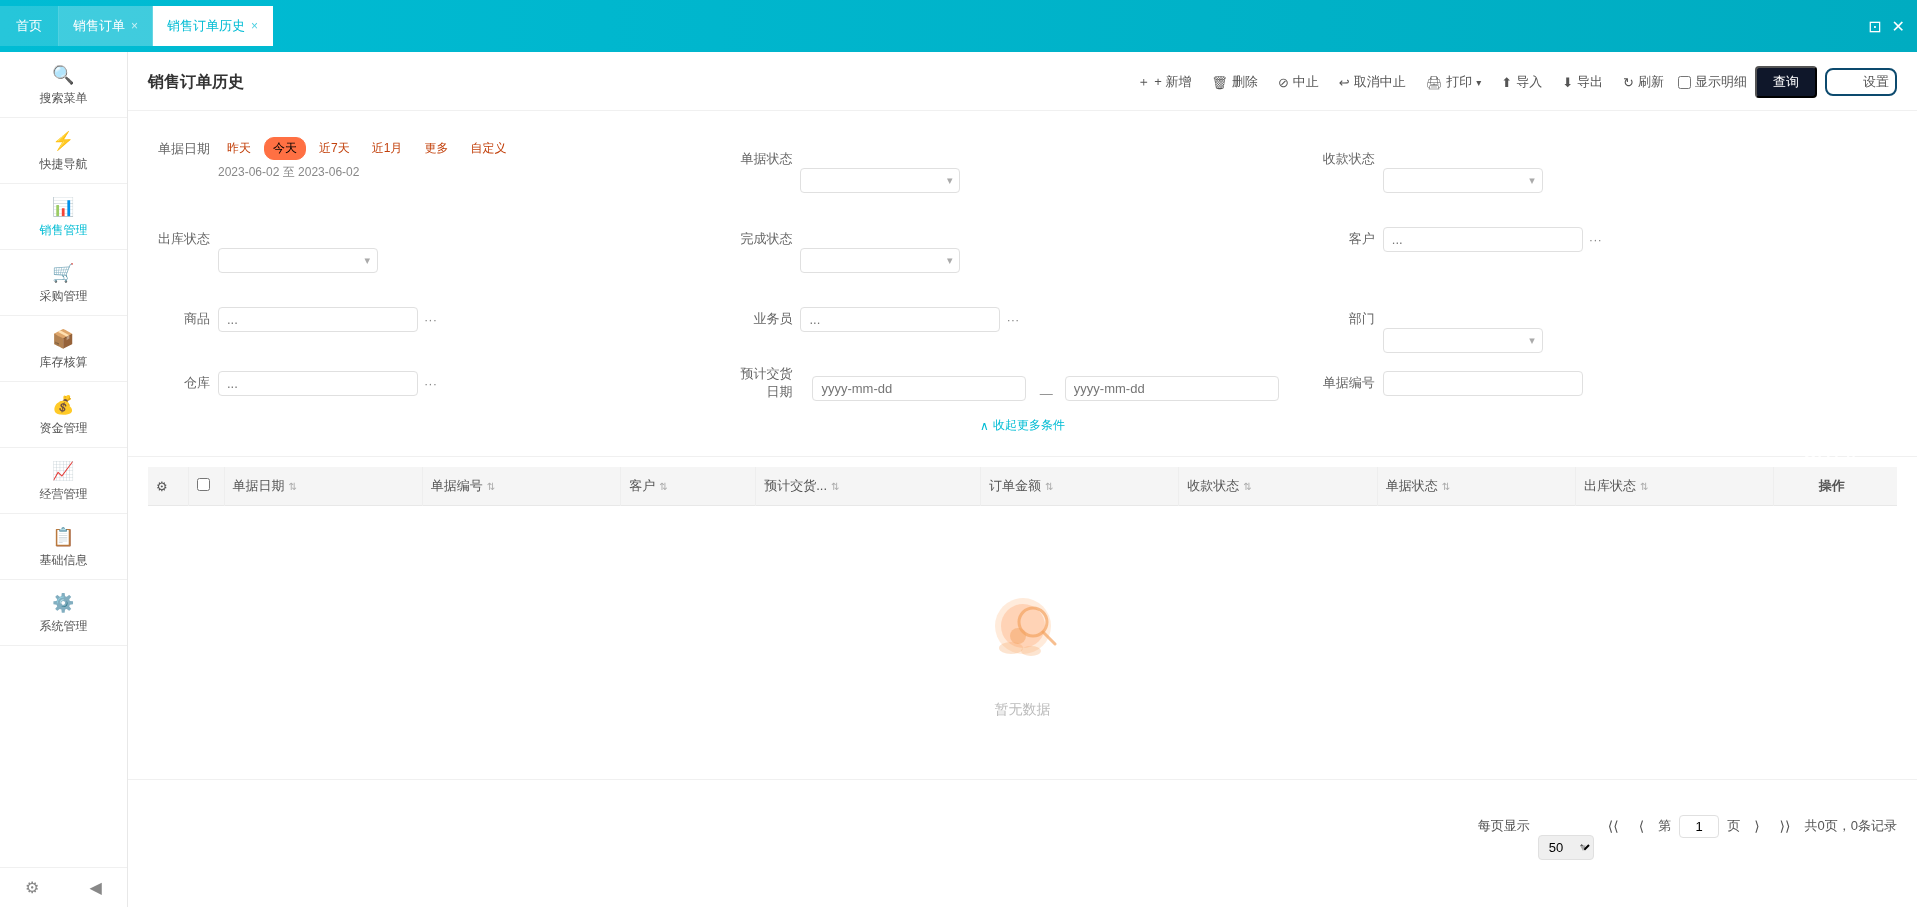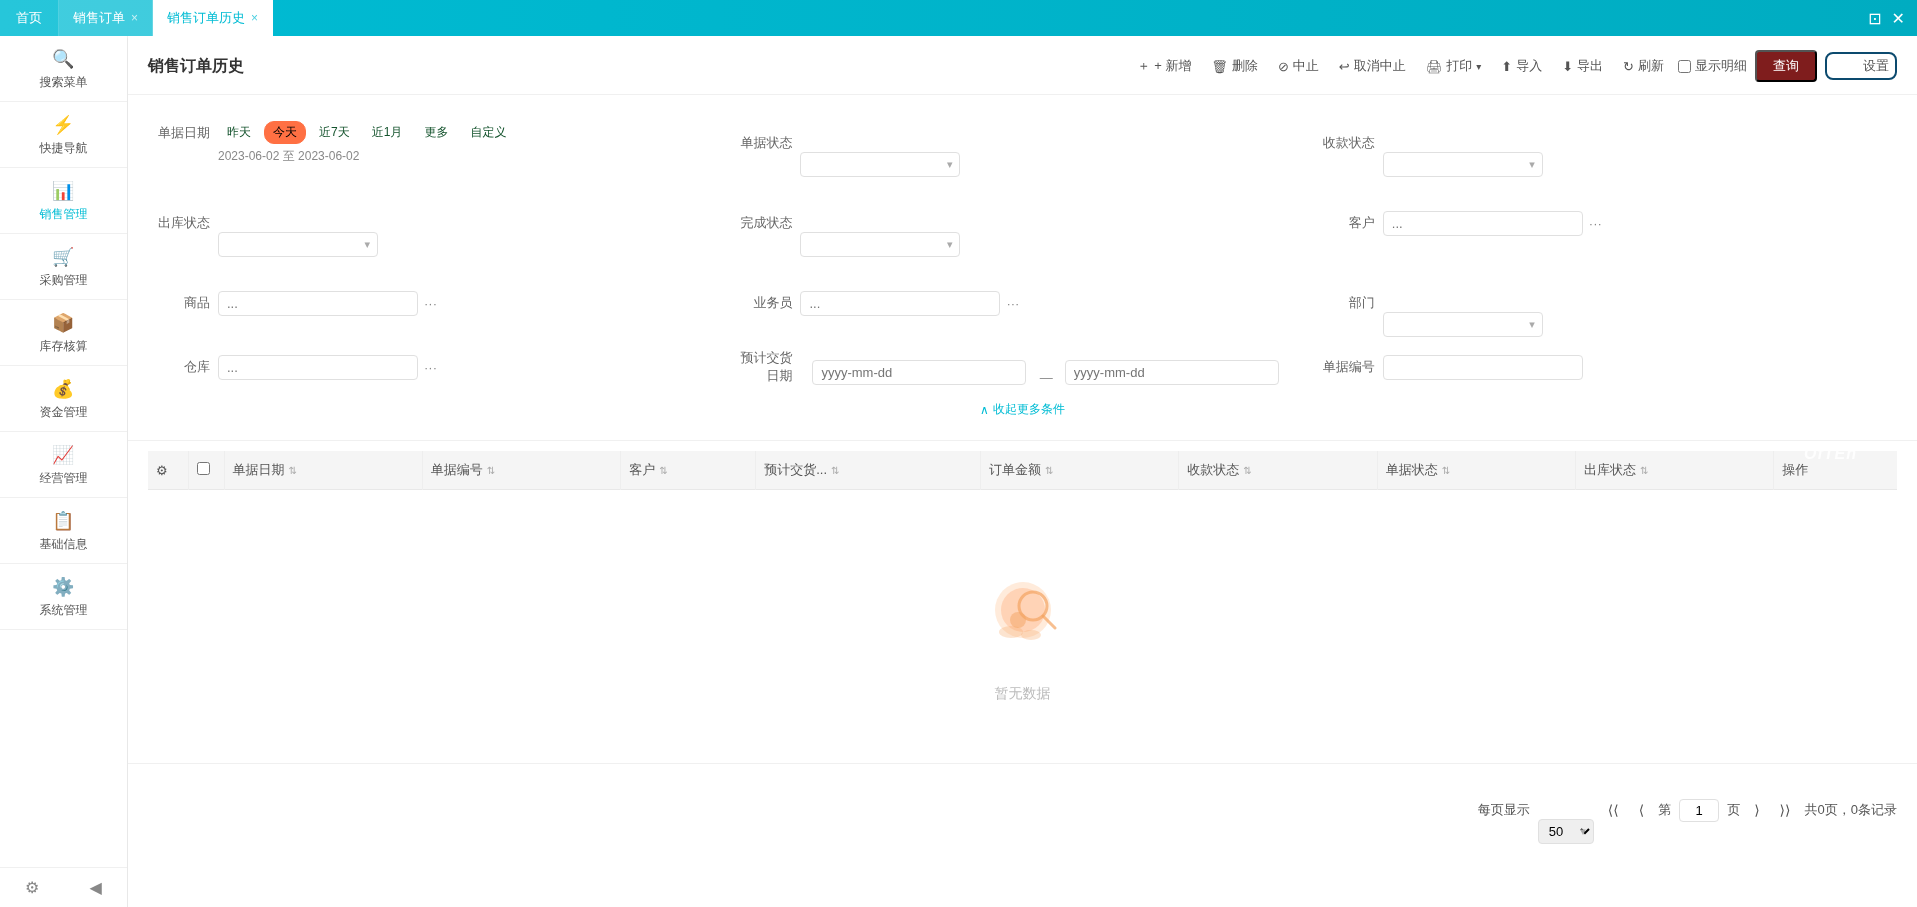--- a/index.html
+++ b/index.html
@@ -1,21 +1,21 @@
 <!DOCTYPE html>
 <html><head>
   <meta charset="utf-8">
   <style>
     * { box-sizing: border-box; margin: 0; padding: 0; font-family: "Microsoft YaHei", "PingFang SC", sans-serif; }
     body { background: #f5f5f5; display: flex; flex-direction: column; height: 907px; overflow: hidden; font-size: 13px; color: #333; }
 
     
     .top-bar {
       background: linear-gradient(90deg, #00bcd4 0%, #00acc1 100%);
-      height: 36px;
+      height: 52px;
       display: flex;
       align-items: center;
       padding: 0 0 0 0;
       flex-shrink: 0;
     }
     .tab-home {
       background: rgba(255,255,255,0.15);
       color: #fff;
       padding: 0 16px;
       height: 40px;
@@ -139,21 +139,21 @@
       align-items: center;
       gap: 4px;
       cursor: pointer;
       color: #555;
       font-size: 13px;
       padding: 3px 6px;
       border-radius: 3px;
       white-space: nowrap;
     }
     .btn-primary {
-      background: #7f1d1d;
+      background: #0f172a;
       color: #fff !important;
       border-radius: 4px;
       padding: 5px 16px !important;
       font-size: 13px;
     }
 
     
     .display-checkbox {
       display: flex;
       align-items: center;
@@ -186,21 +186,21 @@
     .date-quick-btns {
       display: flex;
       align-items: center;
       gap: 4px;
     }
     .date-quick-btn {
       padding: 2px 8px;
       border-radius: 10px;
       font-size: 12px;
       cursor: pointer;
-      color: #14532d;
+      color: #c2410c;
       border: 1px solid transparent;
     }
     .date-quick-btn.active {
       background: #ff7043;
       color: #000000;
       border-color: #ff7043;
     }
     .date-range-text {
       font-size: 12px;
       color: #888;
@@ -652,21 +652,21 @@
                   <span>单据状态</span>
                   <span class="sort-icon">⇅</span>
                 </div>
               </th>
               <th class="sortable">
                 <div class="th-content">
                   <span>出库状态</span>
                   <span class="sort-icon">⇅</span>
                 </div>
               </th>
-              <th style="text-align:left;padding-right:16px;">
+              <th style="text-align:center;padding-right:16px;font-weight:bold;">
                 <span>操作</span>
               </th>
             </tr>
           </thead>
           <tbody>
             <tr>
               <td colspan="11">
                 <div class="empty-state">
                   <div class="empty-svg">
                     <svg width="120" height="100" viewBox="0 0 120 100" xmlns="http://www.w3.org/2000/svg">

